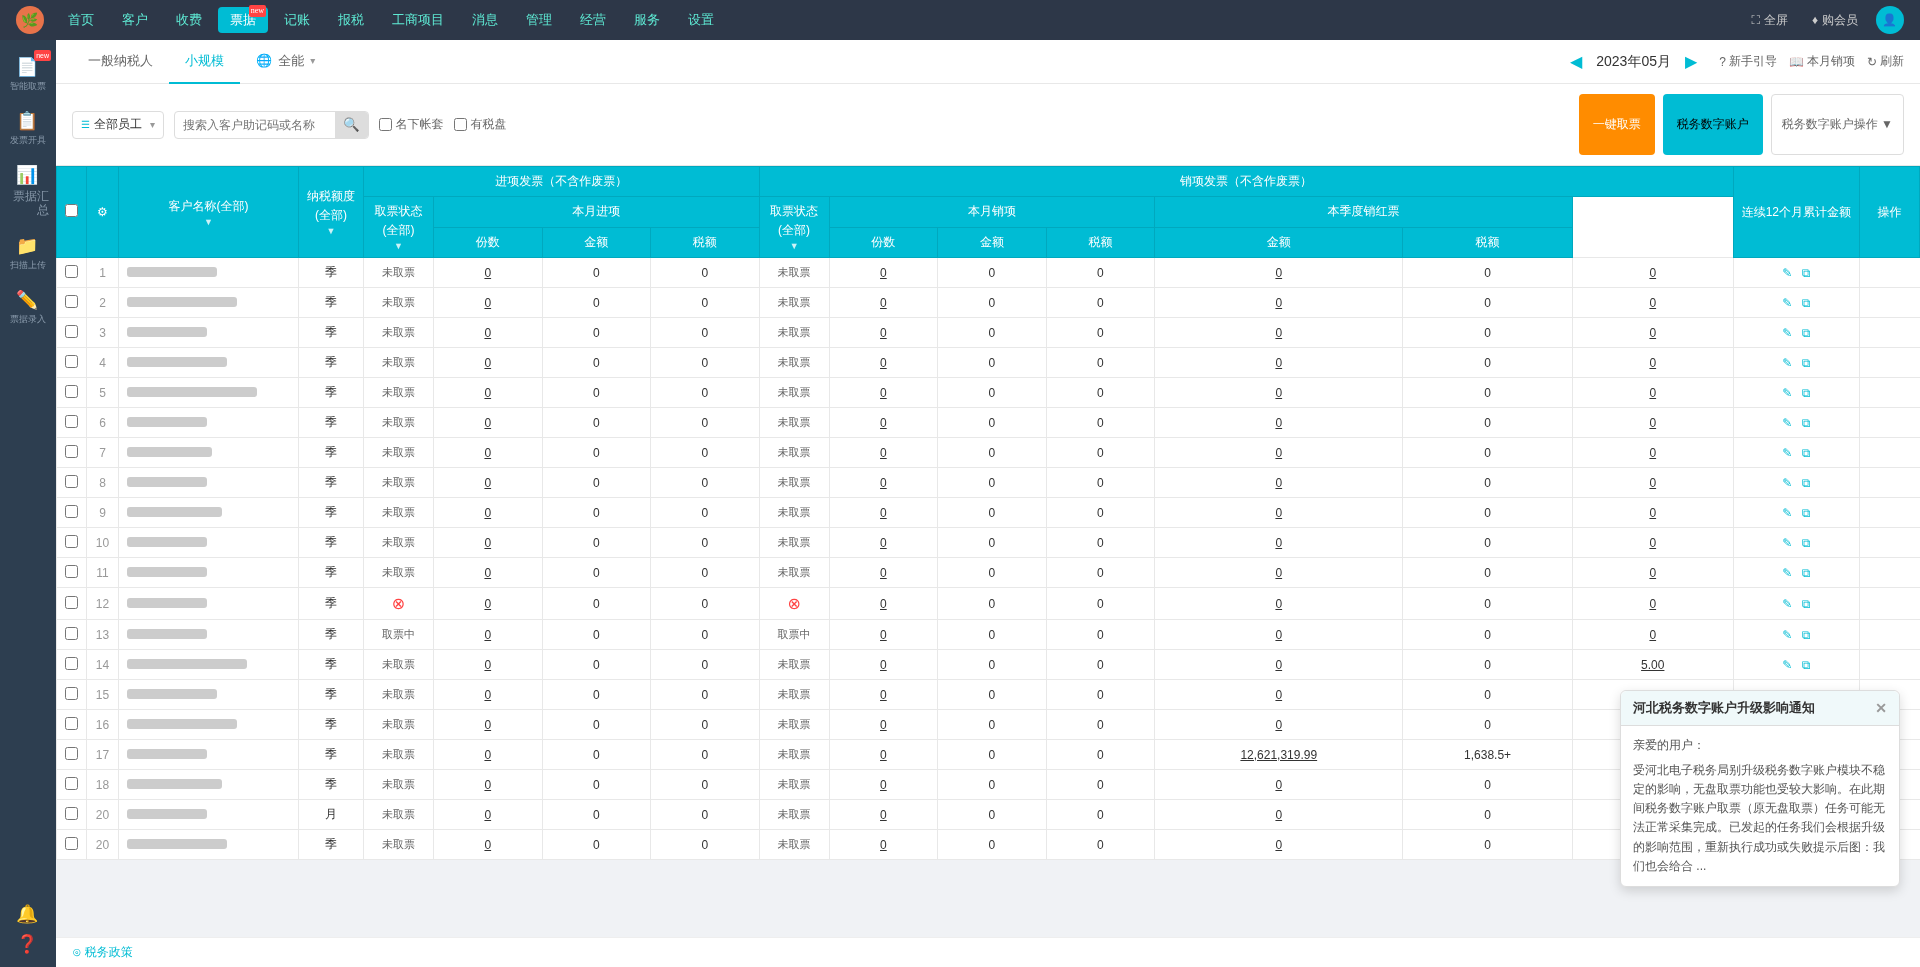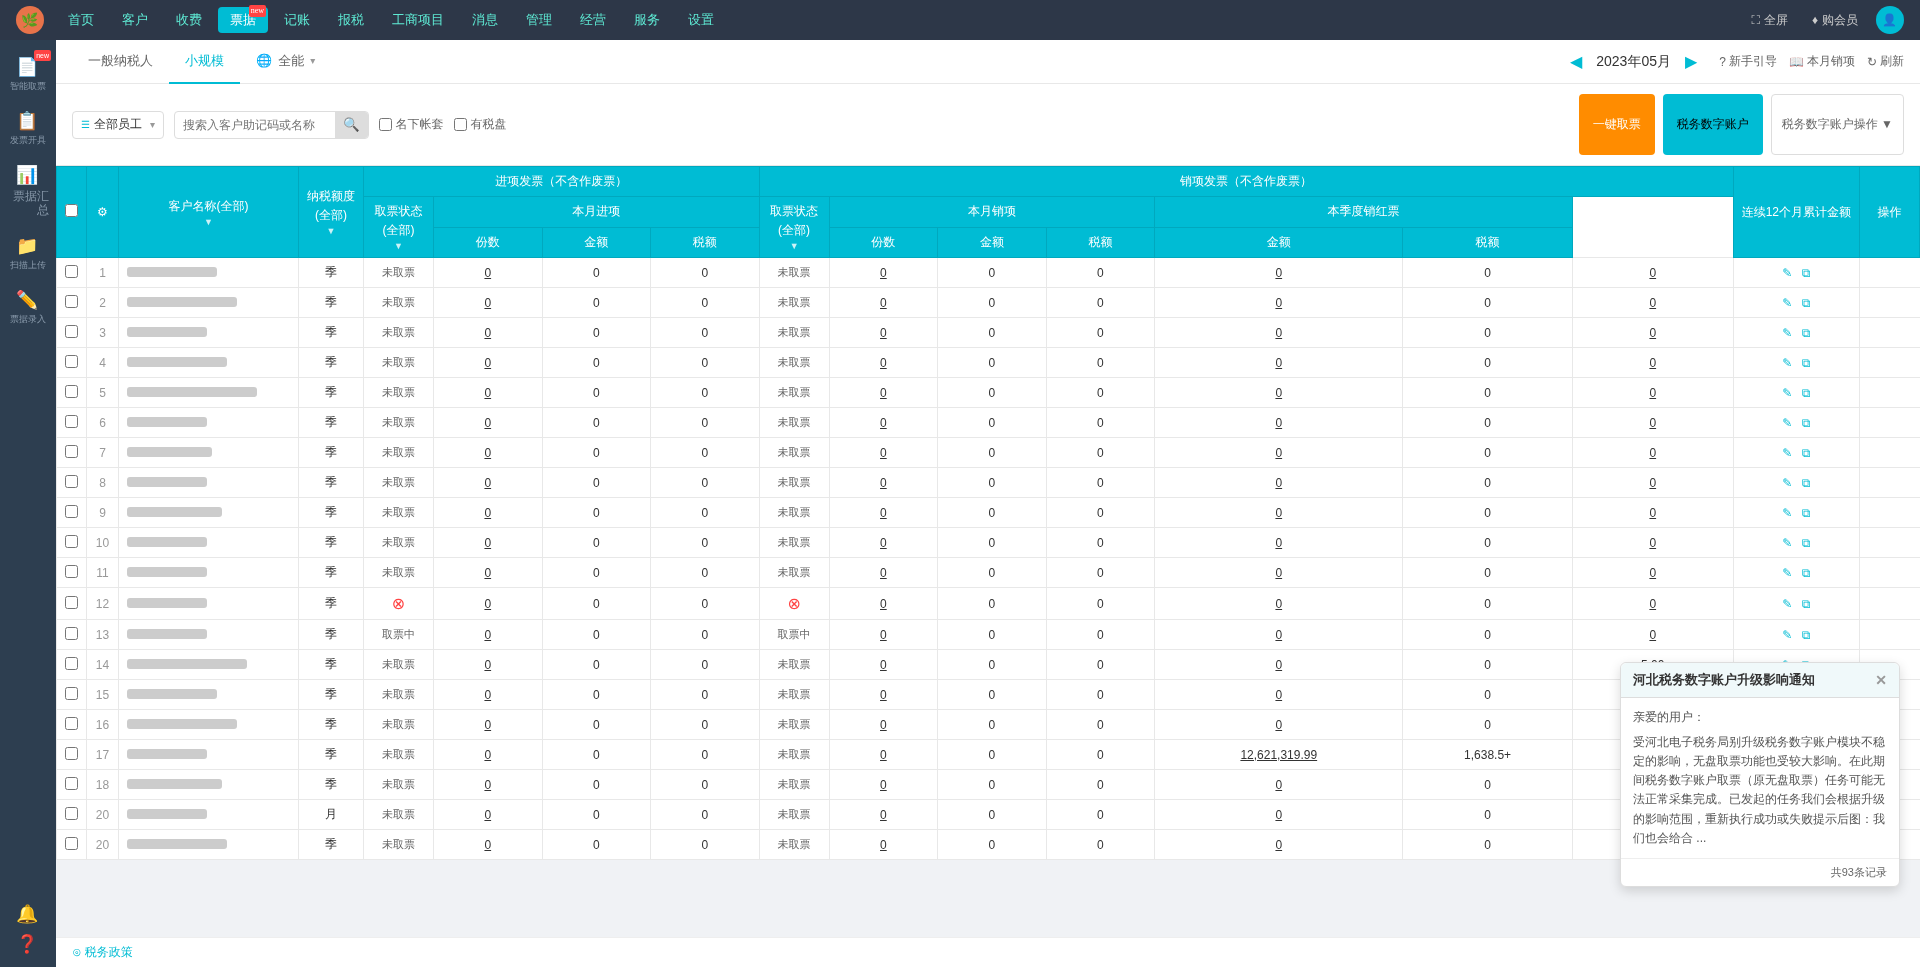--- a/index.html
+++ b/index.html
@@ -691,14 +691,13 @@
 
 <div class="notification-popup">
   <div class="notif-header">
     <span>河北税务数字账户升级影响通知</span>
     <span class="notif-close">✕</span>
   </div>
   <div class="notif-body">
     <p>亲爱的用户：</p>
     <p style="margin-top:6px;">受河北电子税务局别升级税务数字账户模块不稳定的影响，无盘取票功能也受较大影响。在此期间税务数字账户取票（原无盘取票）任务可能无法正常采集完成。已发起的任务我们会根据升级的影响范围，重新执行成功或失败提示后图：我们也会给合 ...</p>
   </div>
-  <div class="notif-footer">共93条记录</div>
 </div>
 
 </body></html>

